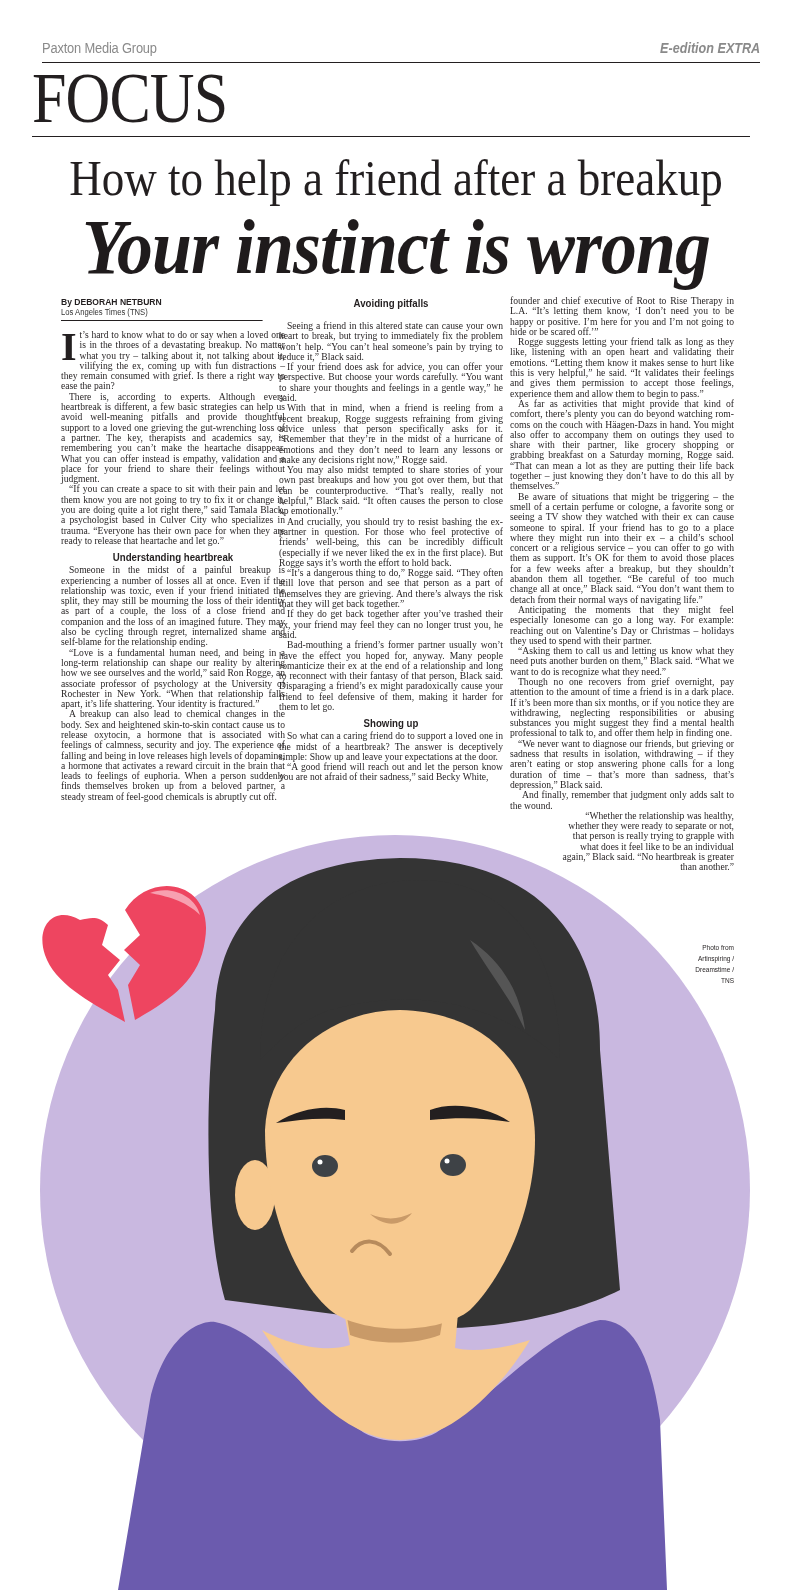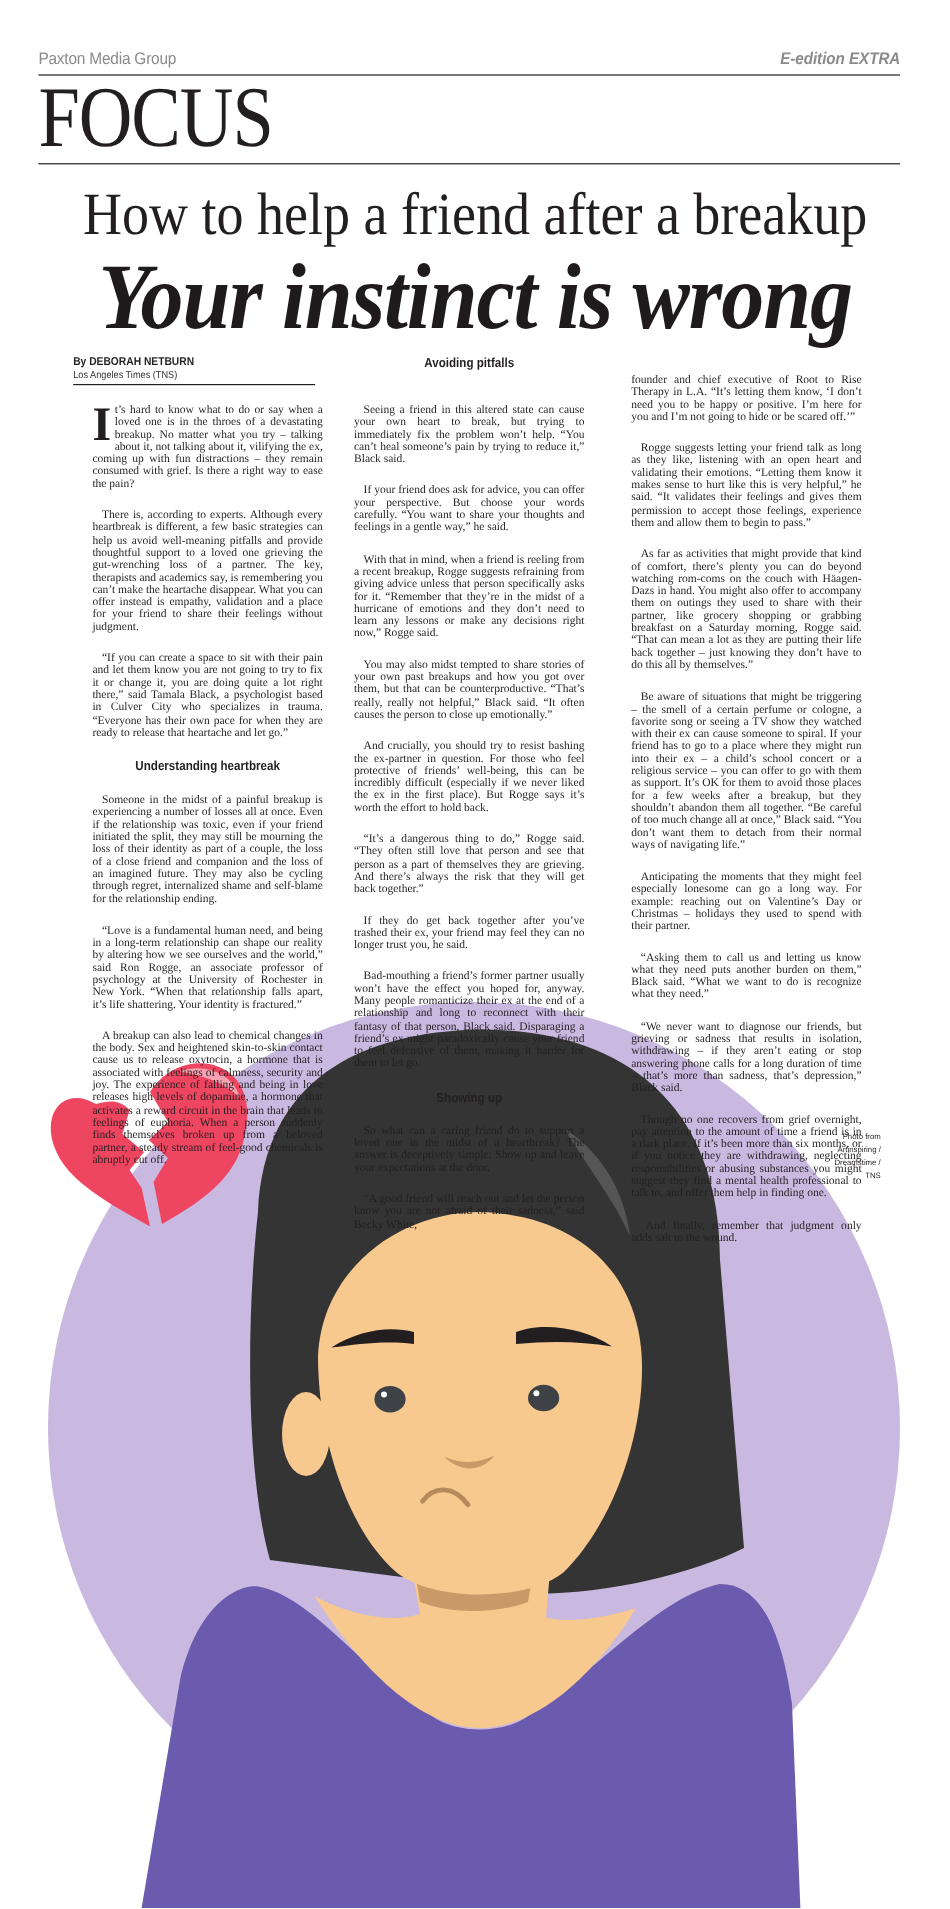--- a/index.html
+++ b/index.html
@@ -1,26 +1,26 @@
 <!DOCTYPE html>
 <html><head>
 <meta charset="utf-8">
 <style>
   html, body { margin:0; padding:0; background:#ffffff; }
   body { width:792px; height:1591px; position:relative; overflow:hidden; font-family:"Liberation Serif", serif; color:#231f20; }
-  .masthead { position:absolute; left:32px; top:38px; width:718px; height:24px; border-bottom:1.5px solid #231f20; }
+  .masthead { position:absolute; left:42px; top:38px; width:718px; height:24px; border-bottom:1.5px solid #231f20; }
   .pub { position:absolute; left:0; top:2px; font-family:"Liberation Sans", sans-serif; font-size:14px; color:#8a8a8a; letter-spacing:-0.2px; transform:scaleX(0.92); transform-origin:left; }
   .edition { position:absolute; right:0; top:2px; font-family:"Liberation Sans", sans-serif; font-size:14px; color:#8a8a8a; font-weight:bold; font-style:italic; transform:scaleX(0.9); transform-origin:right; }
   .section { position:absolute; left:32px; top:60px; font-family:"Liberation Serif", serif; font-size:72px; line-height:76px; color:#231f20; transform:scaleX(0.86); transform-origin:left; letter-spacing:-1px; }
   .rule2 { position:absolute; left:32px; top:136px; width:718px; border-top:1.5px solid #231f20; }
   .kicker { position:absolute; left:0; width:792px; top:150px; text-align:center; font-size:50px; line-height:56px; transform:scaleX(0.9); color:#231f20; }
   .headline { position:absolute; left:0; width:792px; top:205px; text-align:center; font-size:78px; line-height:84px; font-weight:bold; font-style:italic; color:#1f1b1c; transform:scaleX(0.92); letter-spacing:-1px; }
 
   .col { position:absolute; top:296px; width:224px; font-size:9.6px; line-height:10.3px; text-align:justify; color:#231f20; }
-  .col p { margin:16px; text-indent:8px; }
+  .col p { margin:0; text-indent:8px; }
   .c1 { left:61px; } .c2 { left:279px; } .c3 { left:510px; }
   .byline { font-family:"Liberation Sans", sans-serif; font-weight:bold; font-size:9.5px; line-height:11px; transform:scaleX(0.9); transform-origin:left; }
   .affil { font-family:"Liberation Sans", sans-serif; font-size:8.5px; line-height:10px; color:#333; transform:scaleX(0.9); transform-origin:left; padding-bottom:3px; border-bottom:1px solid #231f20; margin-bottom:9px; width:224px; }
   .subhead { font-family:"Liberation Sans", sans-serif; font-weight:bold; font-size:11px; line-height:14px; text-align:center; margin:4px 0 1px 0; transform:scaleX(0.88); }
   .drop { float:left; font-size:40px; line-height:32px; margin:1px 3px 0 0; font-weight:bold; }
   .c1 p.first { text-indent:0; }
   .narrow { width:180px; }
   .shape-right { width:224px; text-align:right; }
   .credit { position:absolute; left:690px; top:942px; width:44px; font-family:"Liberation Sans", sans-serif; font-size:6.5px; line-height:11px; text-align:right; color:#231f20; }
   svg.art { position:absolute; left:0; top:0; }
@@ -100,18 +100,19 @@
   <p>“A good friend will reach out and let the person know you are not afraid of their sadness,” said Becky White,</p>
 </div>
 
 <div class="col c3">
   <p style="text-indent:0">founder and chief executive of Root to Rise Therapy in L.A. “It’s letting them know, ‘I don’t need you to be happy or positive. I’m here for you and I’m not going to hide or be scared off.’”</p>
   <p>Rogge suggests letting your friend talk as long as they like, listening with an open heart and validating their emotions. “Letting them know it makes sense to hurt like this is very helpful,” he said. “It validates their feelings and gives them permission to accept those feelings, experience them and allow them to begin to pass.”</p>
   <p>As far as activities that might provide that kind of comfort, there’s plenty you can do beyond watching rom-coms on the couch with Häagen-Dazs in hand. You might also offer to accompany them on outings they used to share with their partner, like grocery shopping or grabbing breakfast on a Saturday morning, Rogge said. “That can mean a lot as they are putting their life back together – just knowing they don’t have to do this all by themselves.”</p>
   <p>Be aware of situations that might be triggering – the smell of a certain perfume or cologne, a favorite song or seeing a TV show they watched with their ex can cause someone to spiral. If your friend has to go to a place where they might run into their ex – a child’s school concert or a religious service – you can offer to go with them as support. It’s OK for them to avoid those places for a few weeks after a breakup, but they shouldn’t abandon them all together. “Be careful of too much change all at once,” Black said. “You don’t want them to detach from their normal ways of navigating life.”</p>
   <p>Anticipating the moments that they might feel especially lonesome can go a long way. For example: reaching out on Valentine’s Day or Christmas – holidays they used to spend with their partner.</p>
   <p>“Asking them to call us and letting us know what they need puts another burden on them,” Black said. “What we want to do is recognize what they need.”</p>
+  <p>Though no one recovers from grief overnight, pay attention to the amount of time a friend is in a dark place. If it’s been more than six months, or if you notice they are withdrawing, neglecting responsibilities or abusing substances you might suggest they find a mental health professional to talk to, and offer them help in finding one.</p>
   <p>“We never want to diagnose our friends, but grieving or sadness that results in isolation, withdrawing – if they aren’t eating or stop answering phone calls for a long duration of time – that’s more than sadness, that’s depression,” Black said.</p>
-  <p>Though no one recovers from grief overnight, pay attention to the amount of time a friend is in a dark place. If it’s been more than six months, or if you notice they are withdrawing, neglecting responsibilities or abusing substances you might suggest they find a mental health professional to talk to, and offer them help in finding one.</p>
   <p style="text-indent:12px">And finally, remember that judgment only adds salt to the wound.</p>
+  <p class="shape-right" style="padding-left:50px;box-sizing:border-box;text-align:right">“Whether the relationship was healthy, whether they were ready to separate or not, that person is really trying to grapple with what does it feel like to be an individual again,” Black said. “No heartbreak is greater than another.”</p>
 </div>
 
 <div class="credit">Photo from Artinspiring / Dreamstime / TNS</div>
 
 </body></html>

